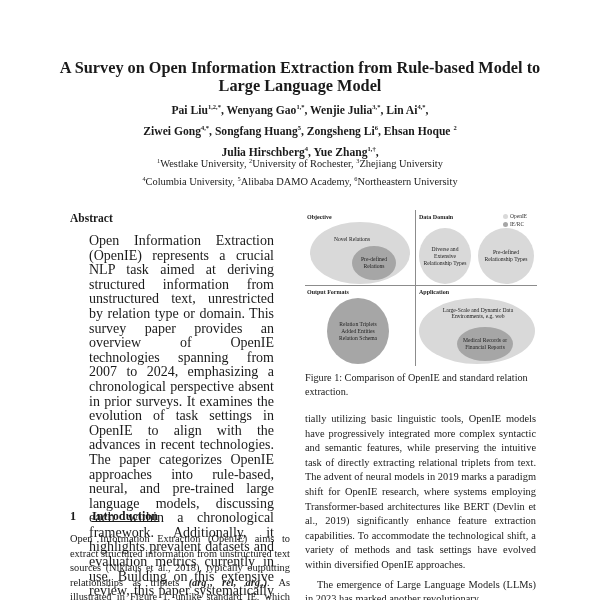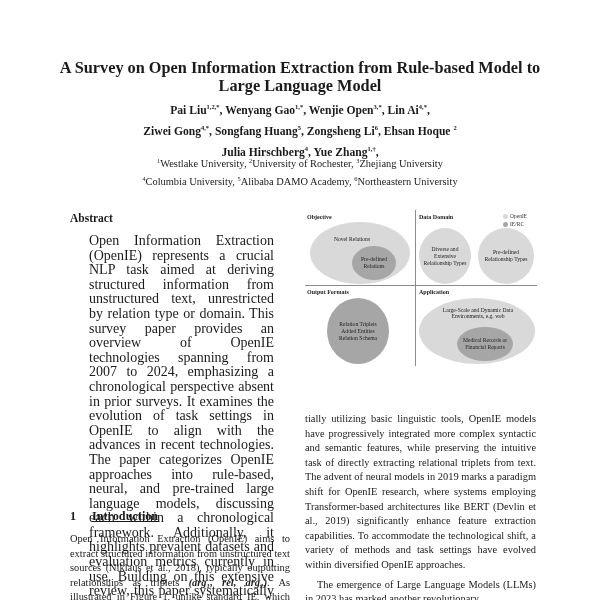--- a/index.html
+++ b/index.html
@@ -47,21 +47,21 @@
 <body>
 
 <div class="page">
 
   <div class="title">A Survey on Open Information Extraction from Rule-based Model to Large Language Model</div>
 
   <div class="authors">
     <div>
       <span>Pai Liu</span><sup>1,2,*</sup>,
       <span>Wenyang Gao</span><sup>1,*</sup>,
-      <span>Wenjie Open</span><sup>3,*</sup>,
+      <span>Wenjie Julia</span><sup>3,*</sup>,
       <span>Lin Ai</span><sup>4,*</sup>,
     </div>
     <div>
       <span>Ziwei Gong</span><sup>4,*</sup>,
       <span>Songfang Huang</span><sup>5</sup>,
       <span>Zongsheng Li</span><sup>6</sup>,
       <span>Ehsan Hoque</span> <sup>2</sup>
     </div>
     <div>
       <span>Julia Hirschberg</span><sup>4</sup>,
@@ -110,19 +110,20 @@
 
     <div class="qlabel" style="left:2px; top:79px">Output Formats</div>
     <div class="ell dark" style="left:22px; top:88px; width:62px; height:66px; padding:0 6px; box-sizing:border-box">Relation Triplets Added Entities Relation Schema</div>
 
     <div class="qlabel" style="left:114px; top:79px">Application</div>
     <div class="ell light" style="left:114px; top:88px; width:116px; height:66px"></div>
     <div class="lighttxt" style="left:130px; top:97px; width:86px">Large-Scale and Dynamic Data Environments, e.g. web</div>
     <div class="ell dark" style="left:152px; top:117px; width:56px; height:34px; padding:0 5px; box-sizing:border-box">Medical Records or Financial Reports</div>
   </div>
 
+  <div class="caption">Figure 1: Comparison of OpenIE and standard relation extraction.</div>
 
   <div class="right-text col-text">
     <div>tially utilizing basic linguistic tools, OpenIE models have progressively integrated more complex syntactic and semantic features, while preserving the intuitive task of directly extracting relational triplets from text. The advent of neural models in 2019 marks a paradigm shift for OpenIE research, where systems employing Transformer-based architectures like BERT (Devlin et al., 2019) significantly enhance feature extraction capabilities. To accommodate the technological shift, a variety of methods and task settings have evolved within diversified OpenIE approaches.</div>
     <div class="para2">The emergence of Large Language Models (LLMs) in 2023 has marked another revolutionary</div>
   </div>
 
 </div>
 
 </body></html>

